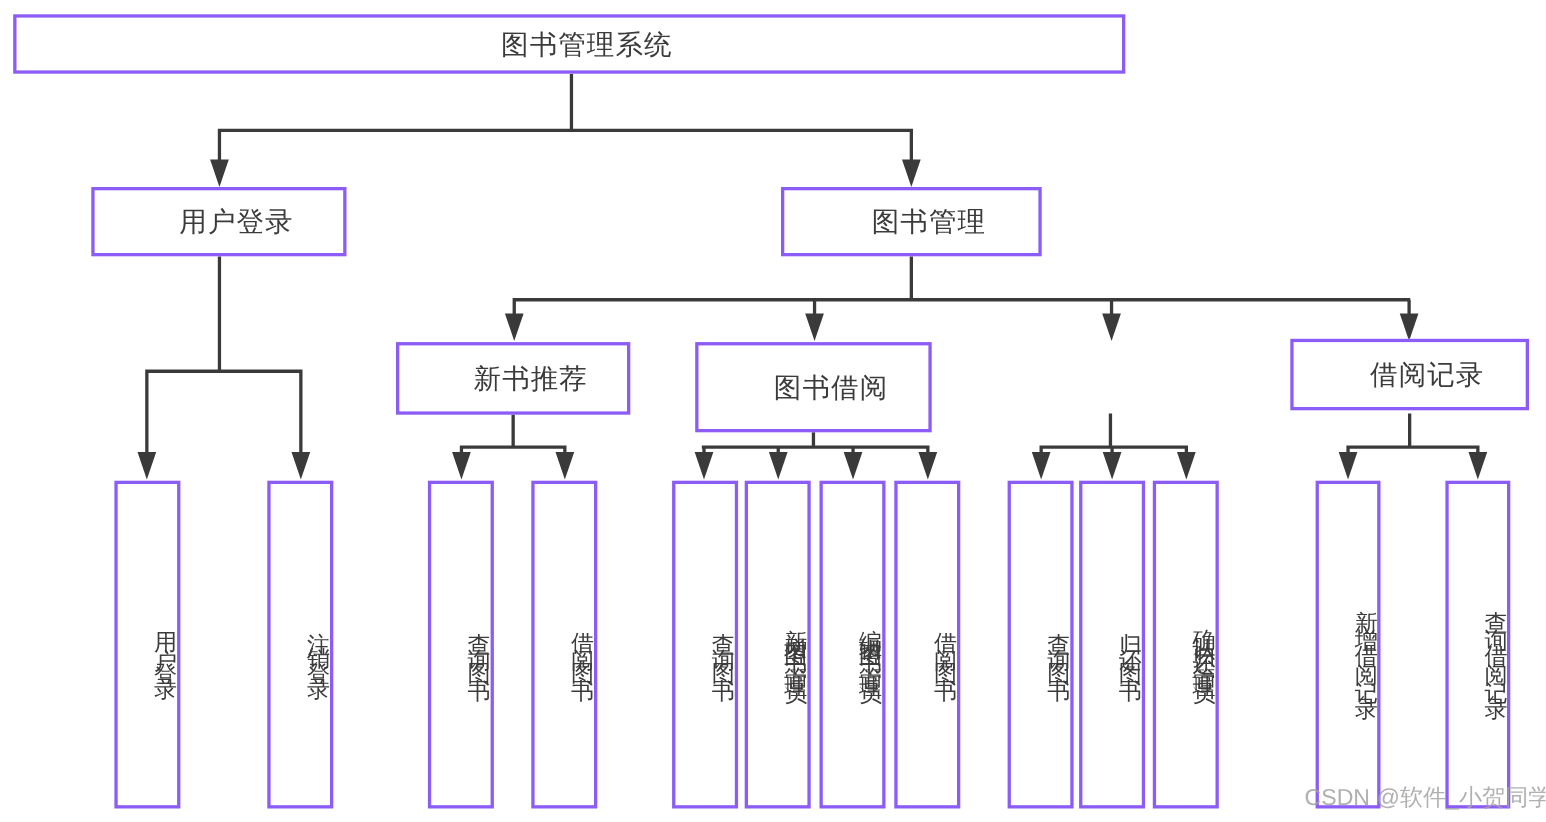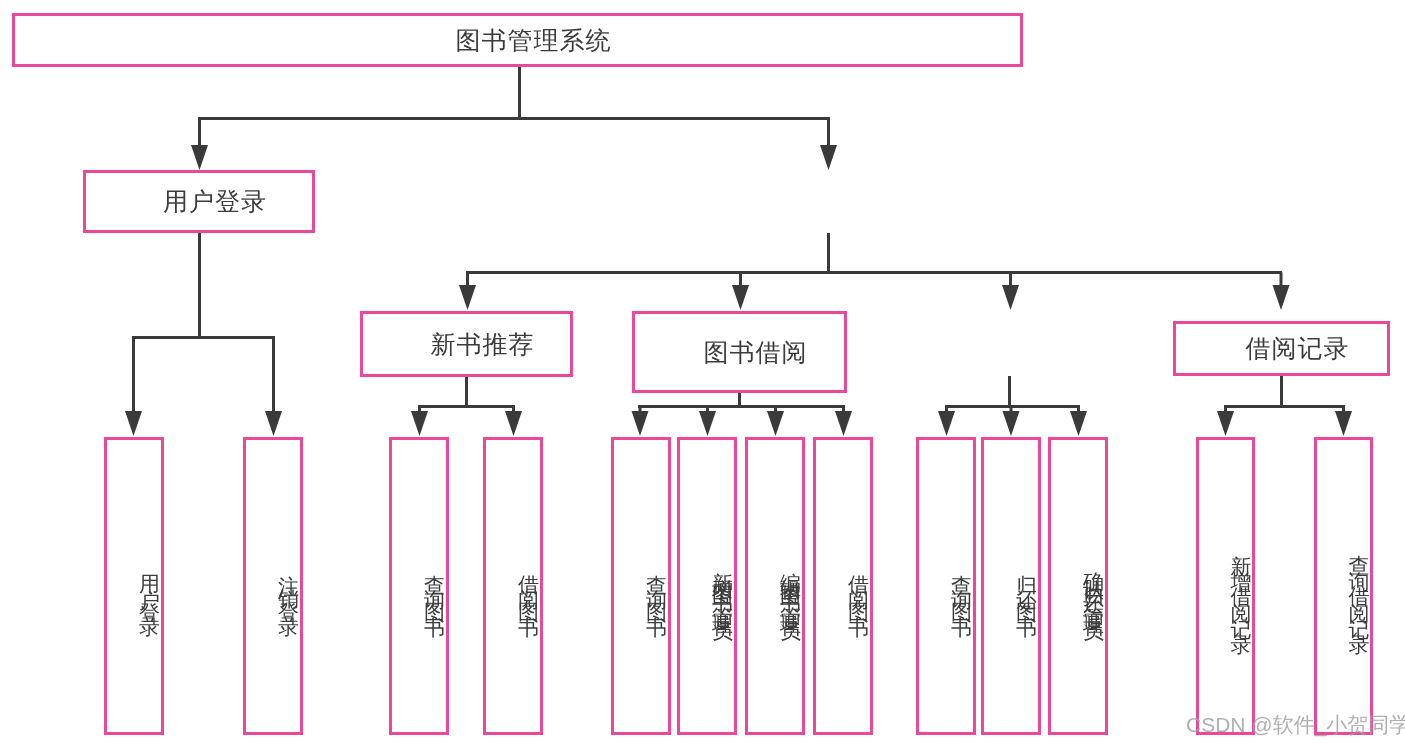--- a/index.html
+++ b/index.html
@@ -1,21 +1,21 @@
 <!DOCTYPE html>
 <html><head>
 <meta charset="utf-8">
 <style>
   html,body{margin:0;padding:0;background:#ffffff;}
   body{width:1405px;height:747px;position:relative;overflow:hidden;
        font-family:"Liberation Sans",sans-serif;}
   .canvas{position:absolute;left:0;top:0;width:1405px;height:747px;background:#ffffff;}
   svg.connectors{position:absolute;left:0;top:0;z-index:1;}
   .node{position:absolute;box-sizing:border-box;background:#ffffff;
-        border:3px solid #ec4899;display:flex;align-items:center;justify-content:center;
+        border:3px solid #8b5cf6;display:flex;align-items:center;justify-content:center;
         z-index:2;color:#3b3b3b;padding-left:32px;}
   .hnode{font-size:25px;letter-spacing:1px;white-space:nowrap;}
   .leaf{top:437px;height:298px;width:60px;}
   .vlabel{writing-mode:vertical-rl;text-orientation:mixed;line-height:1;
           font-size:21px;color:#3b3b3b;}
   .vt4{letter-spacing:14px;}
   .vt6{letter-spacing:16px;}
   .vt9{letter-spacing:7px;}
   .watermark{position:absolute;left:1186px;top:711px;z-index:10;
              font-size:21px;color:rgba(162,162,162,0.85);white-space:nowrap;}
@@ -75,28 +75,31 @@
     </g>
   </svg>
 
   <div class="node hnode" style="left:12px;top:13px;width:1011px;height:54px">
     <span>图书管理系统</span>
   </div>
 
   <div class="node hnode" style="left:83px;top:170px;width:232px;height:63px">
     <span>用户登录</span>
   </div>
+  <div class="node hnode" style="left:710px;top:170px;width:237px;height:63px">
+    <span>图书管理</span>
+  </div>
 
   <div class="node hnode" style="left:360px;top:311px;width:213px;height:66px">
     <span>新书推荐</span>
   </div>
   <div class="node hnode" style="left:632px;top:311px;width:215px;height:82px">
     <span>图书借阅</span>
   </div>
-  <div class="node hnode" style="left:1173px;top:321px;width:217px;height:55px">
+  <div class="node hnode" style="left:1173px;top:308px;width:217px;height:65px">
     <span>借阅记录</span>
   </div>
 
   <div class="node leaf" style="left:104px">
     <span class="vlabel vt4">用户登录</span>
   </div>
   <div class="node leaf" style="left:243px">
     <span class="vlabel vt4">注销登录</span>
   </div>
 

